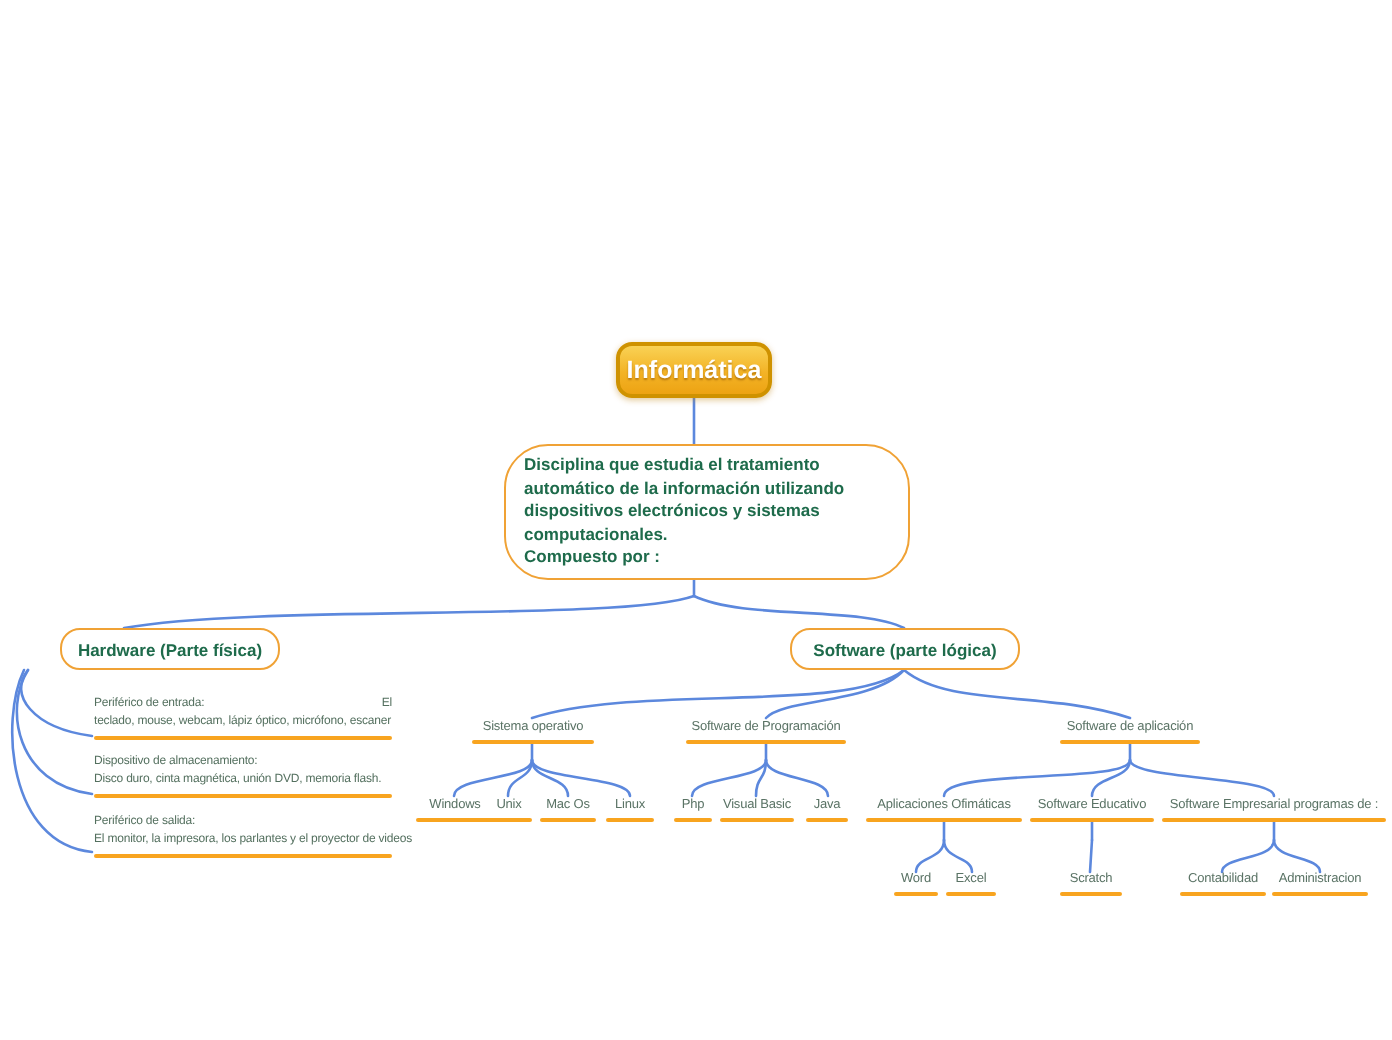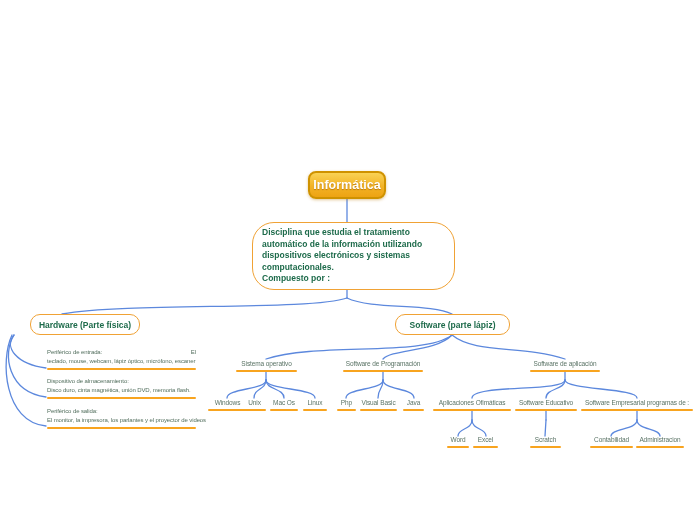--- a/index.html
+++ b/index.html
@@ -109,21 +109,21 @@
 
   <div class="hw-item" style="top:407px">
     <div class="l1">
       <span>Periférico de salida:</span>
       <span></span>
     </div>
     <div>El monitor, la impresora, los parlantes y el proyector de videos</div>
     <div class="bar"></div>
   </div>
 
-  <div class="node pill sw-box">Software (parte lápiz)</div>
+  <div class="node pill sw-box">Software (parte lógica)</div>
 
   <div class="leaf cat" style="left:236px;top:360px;width:61px">
     <div>Sistema operativo</div>
     <div class="bar"></div>
   </div>
   <div class="leaf cat" style="left:343px;top:360px;width:80px">
     <div>Software de Programación</div>
     <div class="bar"></div>
   </div>
   <div class="leaf cat" style="left:530px;top:360px;width:70px">

